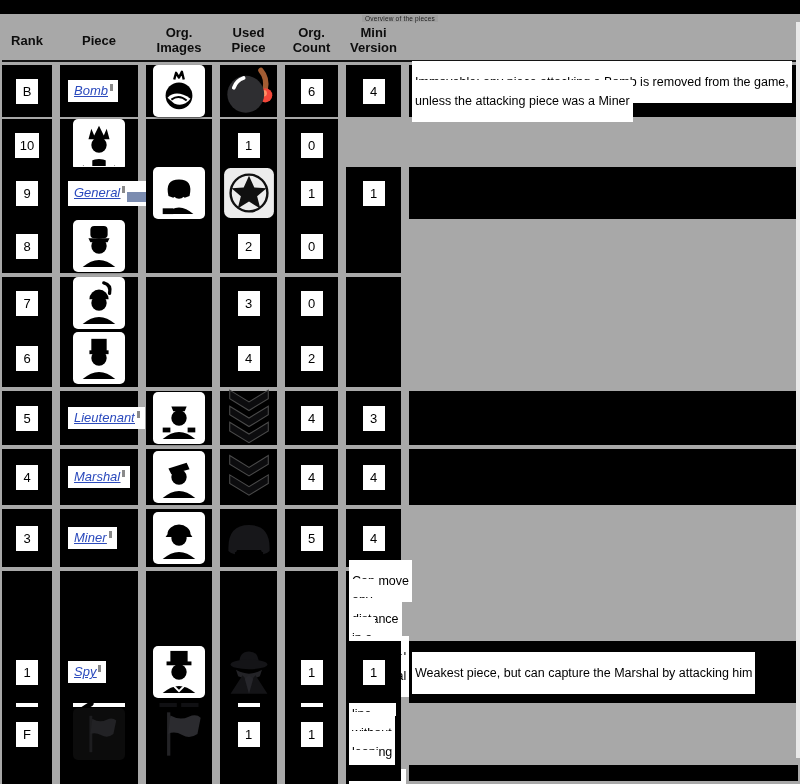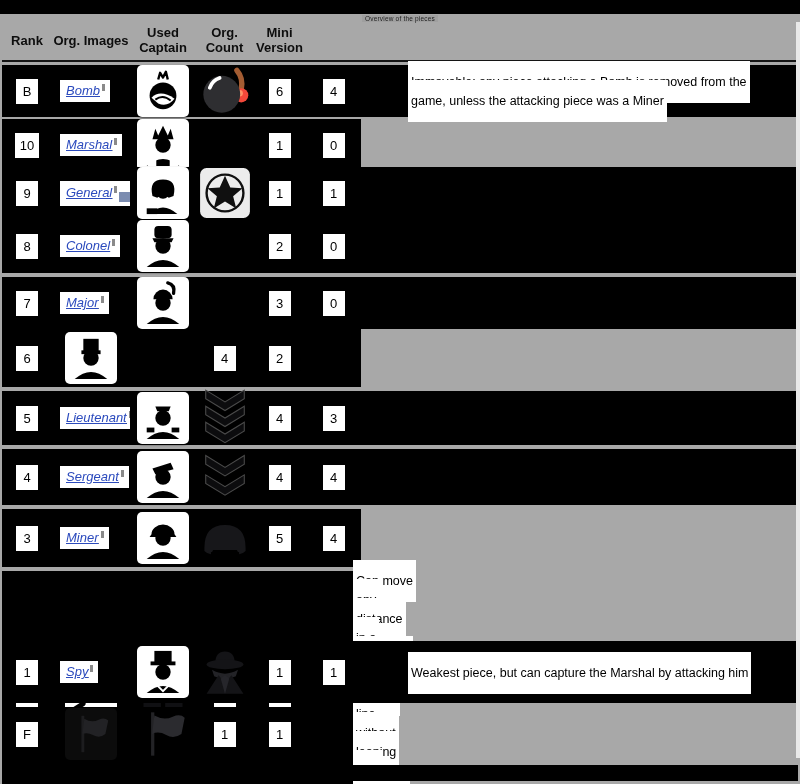--- a/index.html
+++ b/index.html
@@ -9,21 +9,21 @@
   }
   .top-band{height:14px;background:#000;}
   .caption-row{height:8px;display:flex;justify-content:center;align-items:center;}
   .caption-row span{
     font-size:6.5px;line-height:7px;color:#1c1c1c;background:#9f9f9f;
     padding:0 3px;letter-spacing:.2px;white-space:nowrap;
   }
   .grid-row{
     display:grid;
     grid-template-columns:50px 78px 66px 57px 53px 55px 1fr;
-    column-gap:0;
+    column-gap:8px;
     padding:0 2px;
     margin-bottom:4px;
   }
   .grid-row.header{margin-bottom:0;}
   .hcell{
     display:flex;align-items:center;justify-content:center;text-align:center;
     font-weight:bold;font-size:13px;line-height:1.15;color:#0d0d0d;height:38px;
   }
   .header-underline{height:2px;background:#141414;margin:0 2px 3px 2px;}
   .cell{
@@ -52,37 +52,38 @@
   }
   .tile.dark{background:#0c0c0c;box-shadow:none;}
   .tile svg{width:46px;height:46px;}
   .used-icon{width:52px;height:52px;display:flex;align-items:center;justify-content:center;}
   .used-icon svg{width:52px;height:52px;}
   .used-icon.tall svg{height:60px;}
   .special-cell{align-items:center;}
   .special-inner{padding:0 6px 0 3px;max-width:404px;}
   .special-patch{
     background:#fff;color:#000;font-size:12.5px;line-height:18px;
-    padding:14px 3px;-webkit-box-decoration-break:clone;box-decoration-break:clone;margin-left:44px;
+    padding:14px 3px;-webkit-box-decoration-break:clone;box-decoration-break:clone;
   }
   .scrollbar{position:absolute;top:22px;right:0;width:4px;height:736px;background:#e9e9e9;}
 </style>
 </head>
 <body>
 
 <div class="top-band"></div>
 <div class="caption-row">
   <span>Overview of the pieces</span>
 </div>
 
 <div id="pieces-table">
   <div class="grid-row header" id="header-row">
       <div class="hcell">Rank</div>
+      <div class="hcell">Piece</div>
       <div class="hcell">Org. Images</div>
-      <div class="hcell">Used Captain</div>
+      <div class="hcell">Used Piece</div>
       <div class="hcell">Org. Count</div>
       <div class="hcell">Mini Version</div>
     </div>
   <div class="header-underline"></div>
   <div id="body-rows">
       <div class="grid-row" style="height: 50px;">
         <div class="cell">
           <span class="num-patch">B</span>
         </div>
         <div class="cell left">
@@ -119,26 +120,20 @@
           <span class="num-patch">4</span>
         </div>
         <div class="cell left special-cell">
           <div class="special-inner"><span class="special-patch">Immovable; any piece attacking a Bomb is removed from the game, unless the attacking piece was a Miner</span></div>
         </div>
       </div>
       <div class="grid-row" style="height: 44px;">
         <div class="cell">
           <span class="num-patch">10</span>
         </div>
-        <div class="cell left">
-          <span class="piece-patch">
-            <a class="piece-link">Marshal</a>
-            <span class="ref-mark"></span>
-          </span>
-        </div>
         <div class="cell">
           <span class="tile">
             <svg viewBox="0 0 48 48">
               <path d="M13 18 l3 -11 3 7 5 -10 5 10 3 -7 3 11 z" fill="#000"></path>
               <circle cx="24" cy="24" r="8" fill="#000"></circle>
               <path d="M7 46 q17 -15 34 0 z" fill="#000"></path>
               <rect x="8" y="37" width="9" height="9" fill="#fff"></rect>
               <rect x="31" y="37" width="9" height="9" fill="#fff"></rect>
             </svg>
           </span>
@@ -186,26 +181,20 @@
         </div>
         <div class="cell">
           <span class="num-patch">1</span>
         </div>
         <div class="cell left special-cell"></div>
       </div>
       <div class="grid-row" style="height: 54px;">
         <div class="cell">
           <span class="num-patch">8</span>
         </div>
-        <div class="cell left">
-          <span class="piece-patch">
-            <a class="piece-link">Colonel</a>
-            <span class="ref-mark"></span>
-          </span>
-        </div>
         <div class="cell">
           <span class="tile">
             <svg viewBox="0 0 48 48">
               <rect x="15" y="3" width="18" height="13" rx="4" fill="#000"></rect>
               <path d="M13 16 h22 l-2 4 h-18 z" fill="#000"></path>
               <circle cx="24" cy="24" r="8" fill="#000"></circle>
               <path d="M7 46 q17 -15 34 0 z" fill="#000"></path>
             </svg>
           </span>
         </div>
@@ -214,26 +203,20 @@
           <span class="num-patch">2</span>
         </div>
         <div class="cell">
           <span class="num-patch">0</span>
         </div>
         <div class="cell left special-cell"></div>
       </div>
       <div class="grid-row" style="height: 48px;">
         <div class="cell">
           <span class="num-patch">7</span>
-        </div>
-        <div class="cell left">
-          <span class="piece-patch">
-            <a class="piece-link">Major</a>
-            <span class="ref-mark"></span>
-          </span>
         </div>
         <div class="cell">
           <span class="tile">
             <svg viewBox="0 0 48 48">
               <path d="M29 3 q8 2 6 11" stroke="#000" stroke-width="3.5" fill="none" stroke-linecap="round"></path>
               <path d="M14 20 a10 10 0 0 1 20 0 z" fill="#000"></path>
               <circle cx="24" cy="24" r="8" fill="#000"></circle>
               <path d="M7 46 q17 -15 34 0 z" fill="#000"></path>
             </svg>
           </span>
@@ -307,21 +290,21 @@
           <span class="num-patch">3</span>
         </div>
         <div class="cell left special-cell"></div>
       </div>
       <div class="grid-row" style="height: 56px;">
         <div class="cell">
           <span class="num-patch">4</span>
         </div>
         <div class="cell left">
           <span class="piece-patch">
-            <a class="piece-link">Sergeant</a>
+            <a class="piece-link">Marshal</a>
             <span class="ref-mark"></span>
           </span>
         </div>
         <div class="cell">
           <span class="tile">
             <svg viewBox="0 0 48 48">
               <path d="M13 15 l19 -6 3 7 -19 5 z" fill="#000"></path>
               <circle cx="24" cy="24" r="8" fill="#000"></circle>
               <path d="M7 46 q17 -15 34 0 z" fill="#000"></path>
             </svg>

